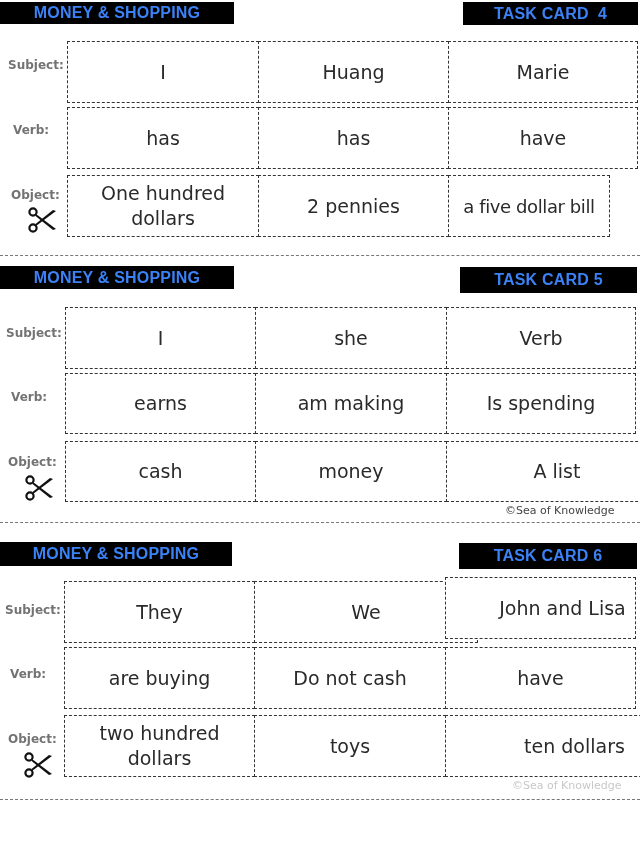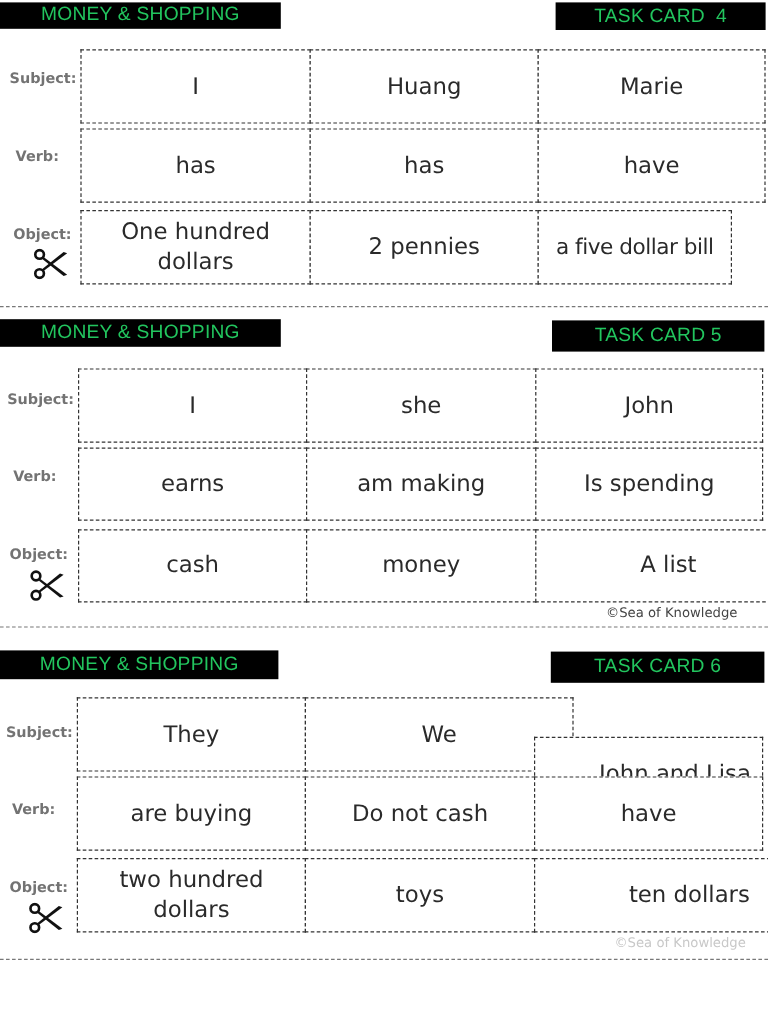--- a/index.html
+++ b/index.html
@@ -1,21 +1,21 @@
 <!DOCTYPE html>
 <html><head>
 <meta charset="utf-8">
 <style>
   html, body { margin: 0; padding: 0; background: #ffffff; }
   body { width: 640px; height: 853px; position: relative; overflow: hidden;
          font-family: "DejaVu Sans", sans-serif; color: #222; }
   .card { position: absolute; left: 0; width: 640px; }
-  .hdr { position: absolute; background: #000; color: #22c55e;
+  .hdr { position: absolute; background: #000; color: #3b82f6;
          font-family: "Liberation Sans", sans-serif; font-size: 16px;
-         display: flex; align-items: center; justify-content: center; letter-spacing: 0.2px; }
+         display: flex; align-items: center; justify-content: center; letter-spacing: 0.2px; font-weight: bold; }
   .label { position: absolute; font-family: "DejaVu Sans", sans-serif; font-weight: bold;
            font-size: 12px; color: #737373; }
   .scissors { position: absolute; width: 30px; height: 26px; }
   .cell { position: absolute; box-sizing: border-box; border: 1.3px dashed #333;
           display: flex; align-items: center; justify-content: center; text-align: center;
           font-family: "DejaVu Sans", sans-serif; font-size: 19px; line-height: 25px;
           color: #2a2a2a; padding: 0 4px; background: #fff; }
   .cutline { position: absolute; left: 0; width: 640px; height: 0; border-top: 1.2px dashed #777; }
   .copy { position: absolute; font-size: 11px; font-family: "DejaVu Sans", sans-serif; }
 </style>
@@ -59,21 +59,21 @@
   <div class="label" style="left:8px;top:455px;">Object:</div>
   <svg class="scissors" style="left:24px;top:475px;" viewBox="0 0 30 26">
     <circle cx="6" cy="5" r="3.6" fill="none" stroke="#111" stroke-width="2.2"></circle>
     <circle cx="6" cy="21" r="3.6" fill="none" stroke="#111" stroke-width="2.2"></circle>
     <path d="M9 7 L29 22 L26 23 L8.5 9 Z" fill="#111"></path>
     <path d="M9 19 L29 4 L26 3 L8.5 17 Z" fill="#111"></path>
   </svg>
 
   <div class="cell" style="left:65px;top:307px;width:191px;height:62px;">I</div>
   <div class="cell" style="left:255px;top:307px;width:192px;height:62px;">she</div>
-  <div class="cell" style="left:446px;top:307px;width:190px;height:62px;">John</div>
+  <div class="cell" style="left:446px;top:307px;width:190px;height:62px;">Verb</div>
 
   <div class="cell" style="left:65px;top:373px;width:191px;height:61px;">earns</div>
   <div class="cell" style="left:255px;top:373px;width:192px;height:61px;">am making</div>
   <div class="cell" style="left:446px;top:373px;width:190px;height:61px;">Is spending</div>
 
   <div class="cell" style="left:65px;top:441px;width:191px;height:61px;">cash</div>
   <div class="cell" style="left:255px;top:441px;width:192px;height:61px;">money</div>
   <div class="cell" style="left:446px;top:441px;width:222px;height:61px;">A list</div>
 
   <div class="copy" style="left:505px;top:504px;color:#444;">©Sea of Knowledge</div>
@@ -89,21 +89,21 @@
   <div class="label" style="left:8px;top:732px;">Object:</div>
   <svg class="scissors" style="left:23px;top:752px;" viewBox="0 0 30 26">
     <circle cx="6" cy="5" r="3.6" fill="none" stroke="#111" stroke-width="2.2"></circle>
     <circle cx="6" cy="21" r="3.6" fill="none" stroke="#111" stroke-width="2.2"></circle>
     <path d="M9 7 L29 22 L26 23 L8.5 9 Z" fill="#111"></path>
     <path d="M9 19 L29 4 L26 3 L8.5 17 Z" fill="#111"></path>
   </svg>
 
   <div class="cell" style="left:64px;top:581px;width:191px;height:62px;">They</div>
   <div class="cell" style="left:254px;top:581px;width:224px;height:62px;">We</div>
-  <div class="cell" style="left:445px;top:614px;width:191px;height:62px;padding-left:48px;">John and Lisa</div>
+  <div class="cell" style="left:445px;top:577px;width:191px;height:62px;padding-left:48px;">John and Lisa</div>
 
   <div class="cell" style="left:64px;top:647px;width:191px;height:62px;">are buying</div>
   <div class="cell" style="left:254px;top:647px;width:192px;height:62px;">Do not cash</div>
   <div class="cell" style="left:445px;top:647px;width:191px;height:62px;">have</div>
 
   <div class="cell" style="left:64px;top:715px;width:191px;height:62px;padding:0 20px;">two hundred dollars</div>
   <div class="cell" style="left:254px;top:715px;width:192px;height:62px;">toys</div>
   <div class="cell" style="left:445px;top:715px;width:227px;height:62px;padding-left:36px;">ten dollars</div>
 
   <div class="copy" style="left:512px;top:779px;color:#c8c8c8;">©Sea of Knowledge</div>

